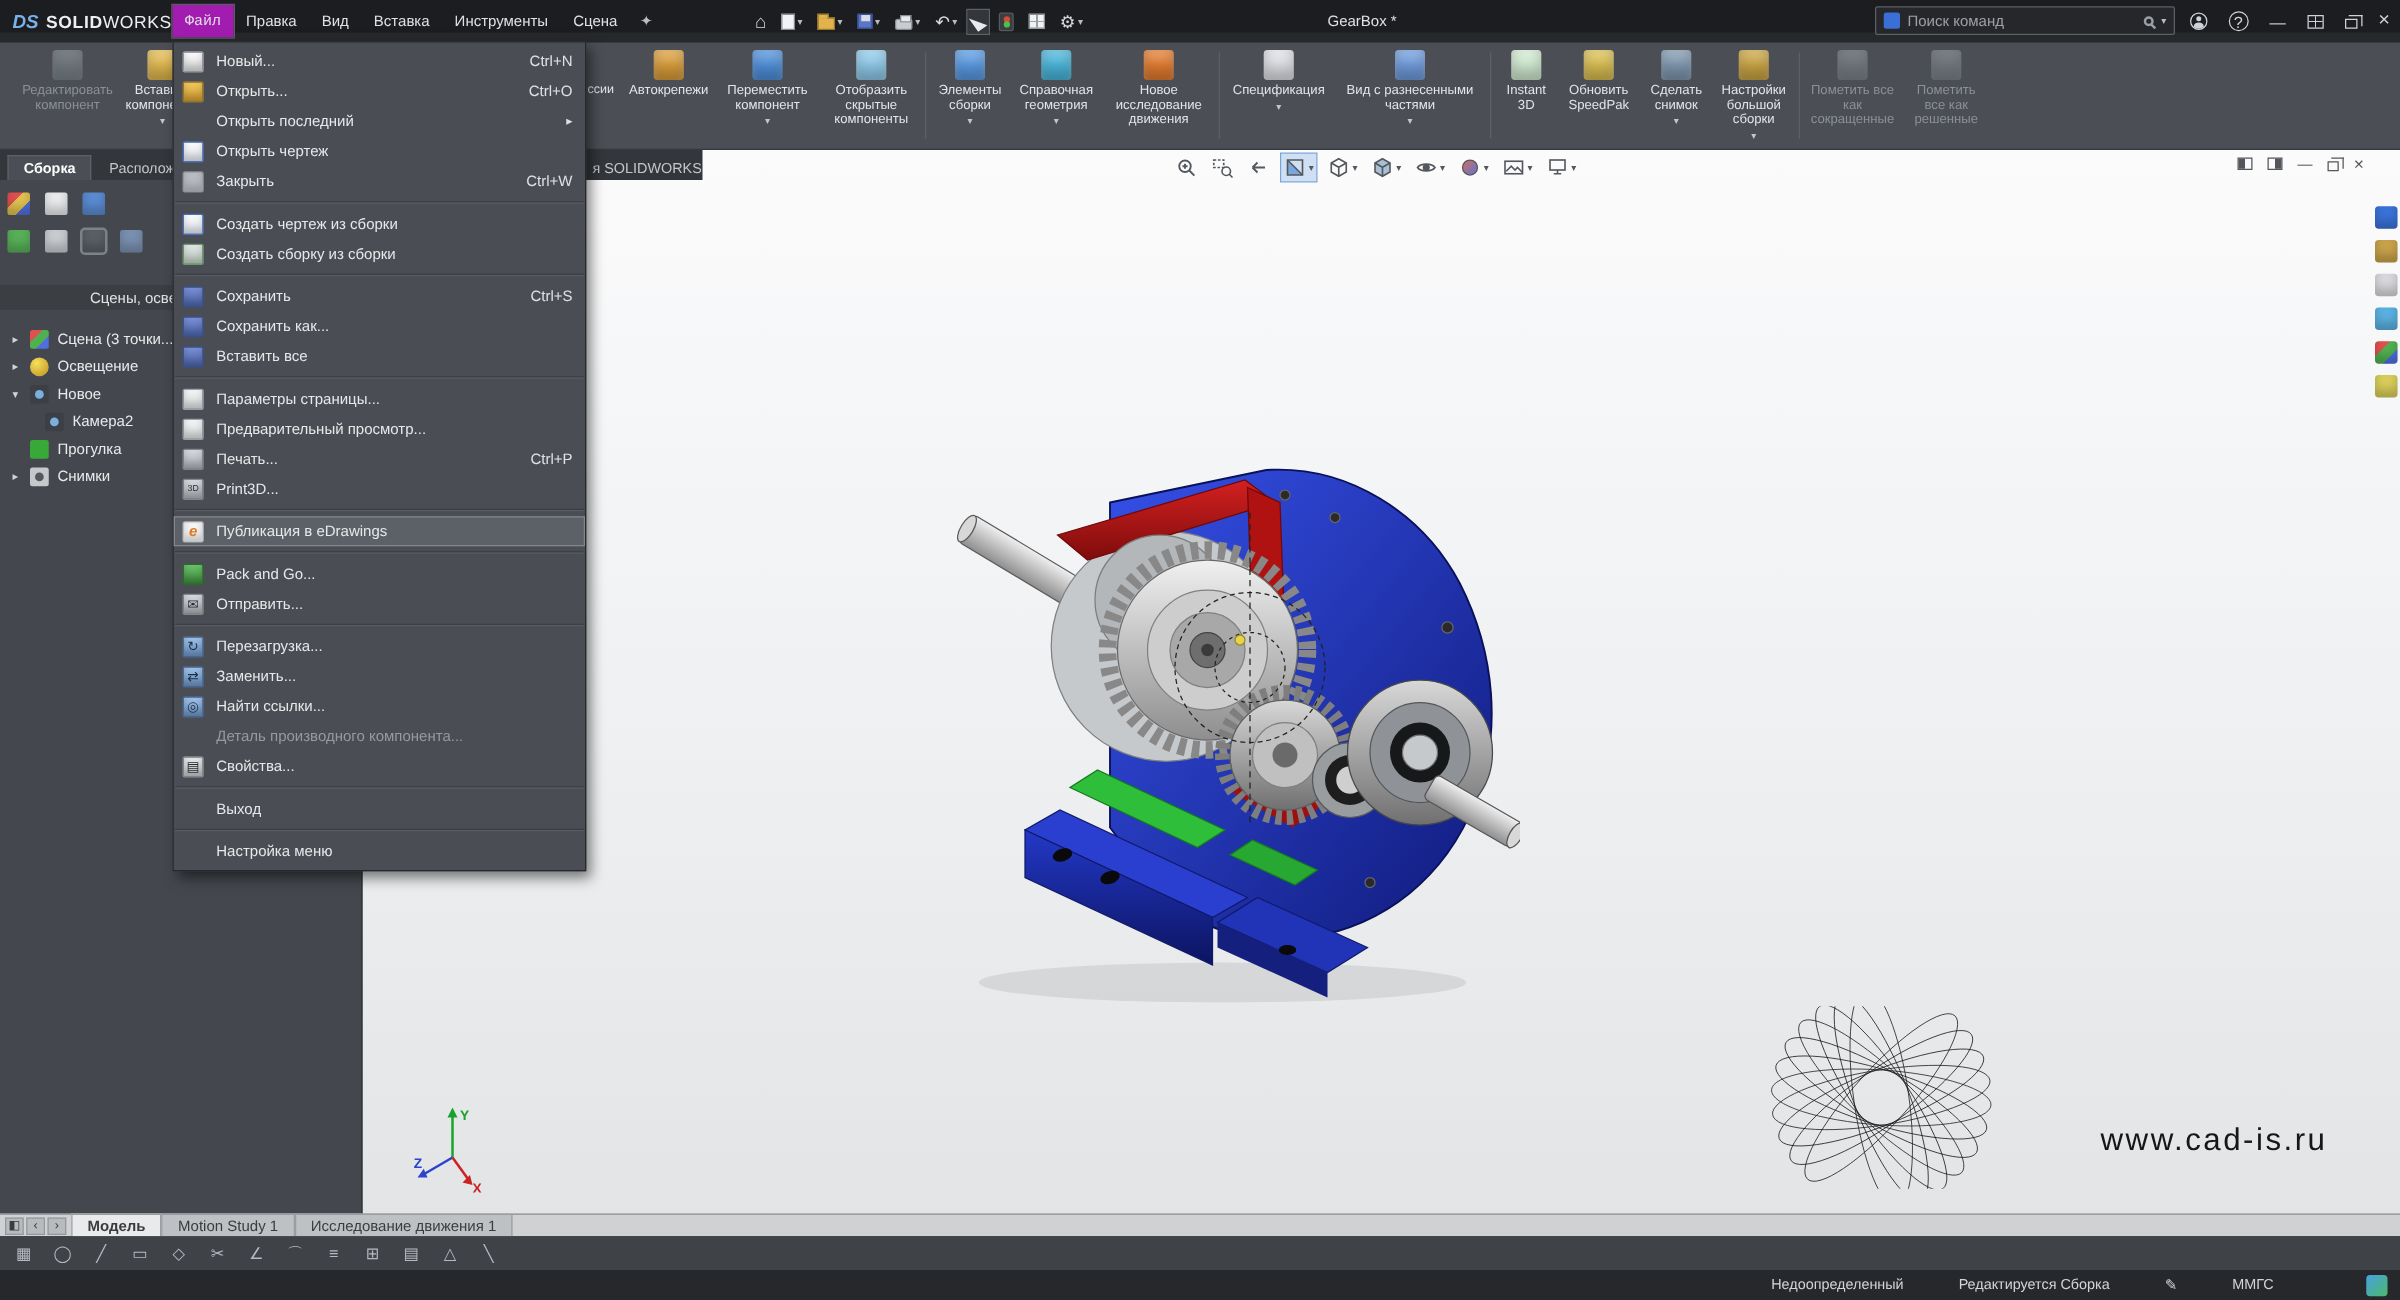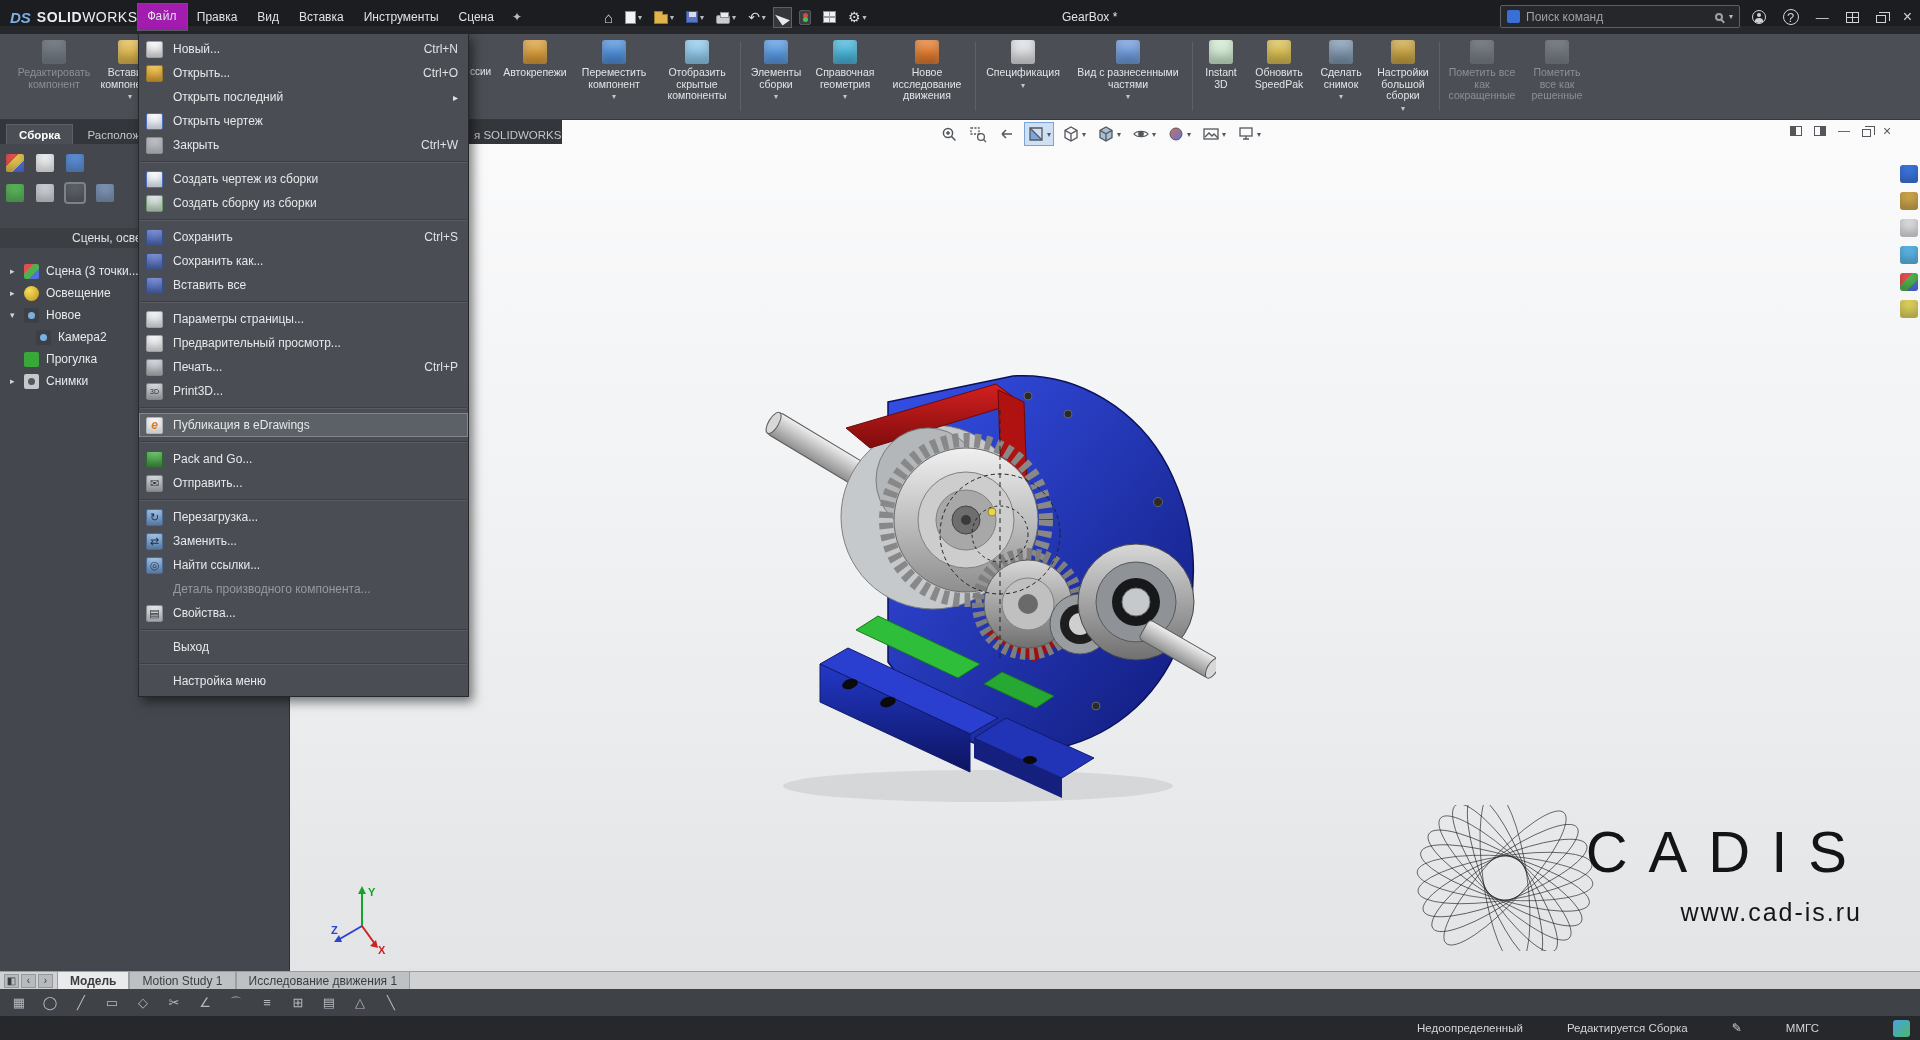--- a/index.html
+++ b/index.html
@@ -354,21 +354,20 @@
           <ellipse rx="88" ry="22" transform="rotate(-9)"></ellipse>
         <ellipse rx="88" ry="22" transform="rotate(4)"></ellipse>
           <ellipse rx="88" ry="22" transform="rotate(17)"></ellipse>
         <ellipse rx="88" ry="22" transform="rotate(30)"></ellipse>
           <ellipse rx="88" ry="22" transform="rotate(43)"></ellipse>
         <ellipse rx="88" ry="22" transform="rotate(56)"></ellipse>
           <ellipse rx="88" ry="22" transform="rotate(69)"></ellipse>
         <ellipse rx="88" ry="22" transform="rotate(82)"></ellipse>
       </g>
     </svg>
-    <div class="cadis-name">CADIS</div>
     <div class="cadis-url">www.cad-is.ru</div>
   </div>
 
   <div class="taskstrip">
     <div class="ts-icon ts1"></div>
     <div class="ts-icon ts2"></div>
     <div class="ts-icon ts3"></div>
     <div class="ts-icon ts4"></div>
     <div class="ts-icon ts5"></div>
     <div class="ts-icon ts6"></div>

